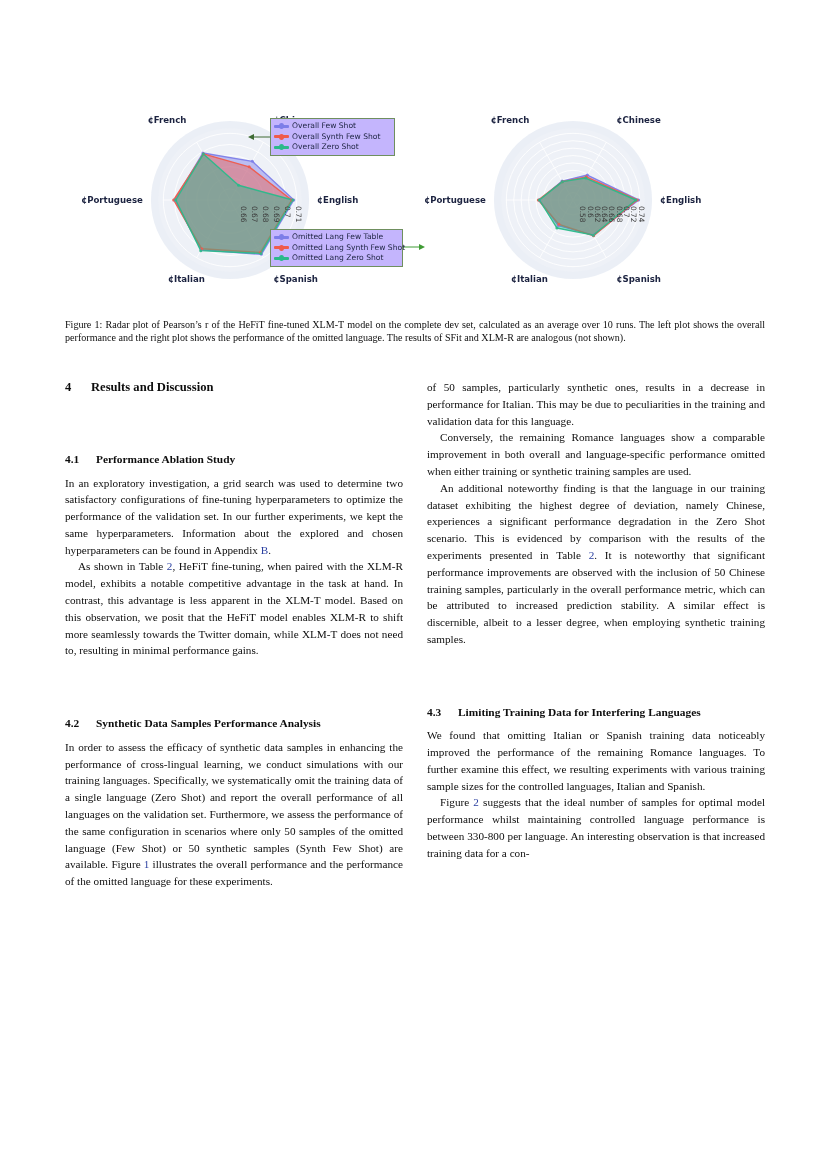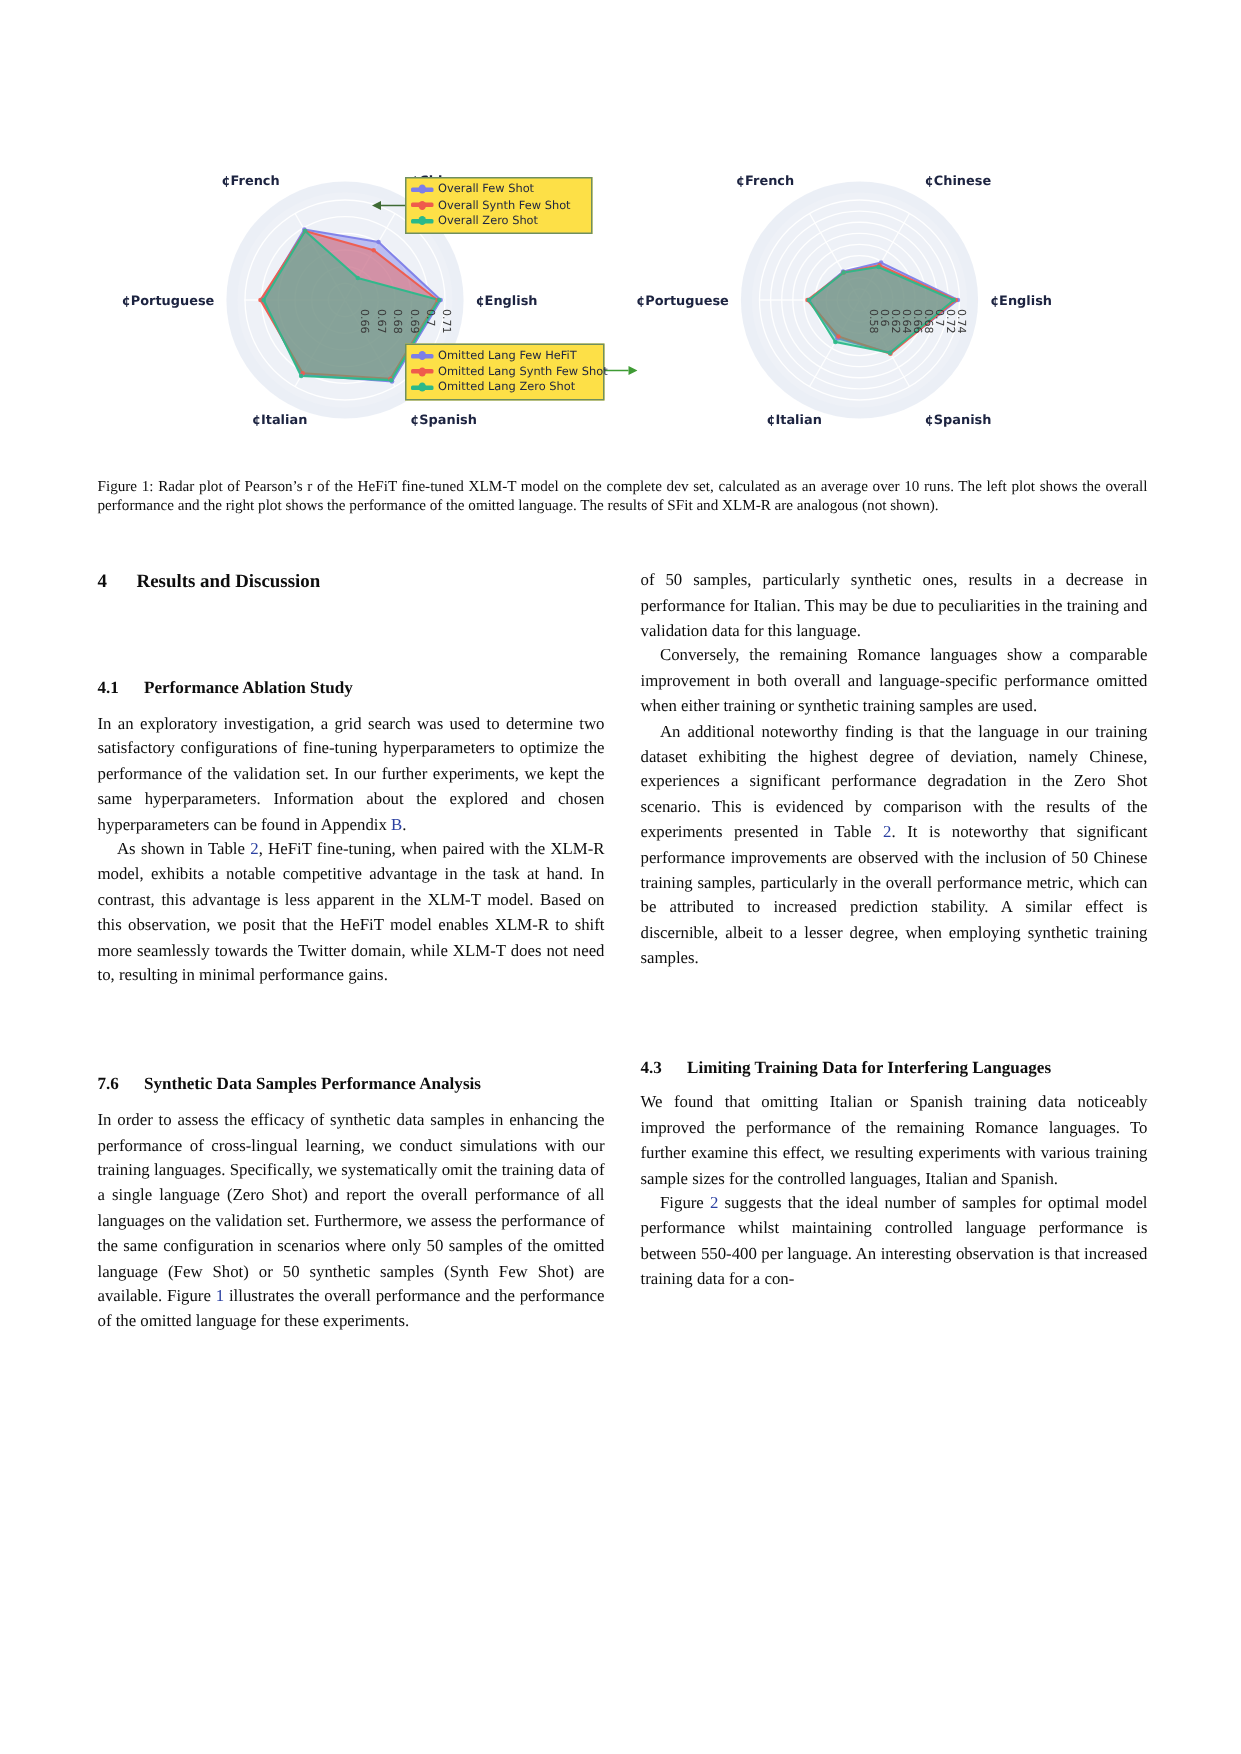--- a/index.html
+++ b/index.html
@@ -36,21 +36,21 @@
   .tick-label{
     font-family:"DejaVu Sans", sans-serif;
     font-size:7.4px;
     fill:#3a3a3a;
   }
 
   
   .legend{
     position:absolute;
     border:1px solid #6f8f5f;
-    background:#fde047;
+    background:#c4b5fd;
     padding:2px 4px 2px 3px;
     font-family:"DejaVu Sans", sans-serif;
     font-size:7.6px;
     color:#1c2340;
     line-height:10.5px;
     box-sizing:border-box;
     z-index:6;
   }
   .legend-row{display:flex;align-items:center;white-space:nowrap;height:10.5px;}
   .legend-swatch{
@@ -247,21 +247,21 @@
       </div>
       <div class="legend-row">
         <span class="legend-swatch" style="background:#2bb98a"></span>
         <span>Overall Zero Shot</span>
       </div>
     </div>
 
     <div class="legend legend-omitted">
       <div class="legend-row">
         <span class="legend-swatch" style="background:#7d7ee8"></span>
-        <span>Omitted Lang Few HeFiT</span>
+        <span>Omitted Lang Few Table</span>
       </div>
       <div class="legend-row">
         <span class="legend-swatch" style="background:#ef5b4c"></span>
         <span>Omitted Lang Synth Few Shot</span>
       </div>
       <div class="legend-row">
         <span class="legend-swatch" style="background:#2bb98a"></span>
         <span>Omitted Lang Zero Shot</span>
       </div>
     </div>
@@ -277,37 +277,37 @@
 
     <h3 class="sub">
       <span class="num">4.1</span><span>Performance Ablation Study</span>
     </h3>
 
     <p class="noindent"><span>In an exploratory investigation, a grid search was used to determine two satisfactory configurations of fine-tuning hyperparameters to optimize the performance of the validation set. In our further experiments, we kept the same hyperparameters. Information about the explored and chosen hyperparameters can be found in Appendix </span><span class="ref">B</span><span>.</span></p>
 
     <p><span>As shown in Table </span><span class="ref">2</span><span>, HeFiT fine-tuning, when paired with the XLM-R model, exhibits a notable competitive advantage in the task at hand. In contrast, this advantage is less apparent in the XLM-T model. Based on this observation, we posit that the HeFiT model enables XLM-R to shift more seamlessly towards the Twitter domain, while XLM-T does not need to, resulting in minimal performance gains.</span></p>
 
     <h3 class="sub">
-      <span class="num">7.6</span><span>Synthetic Data Samples Performance Analysis</span>
+      <span class="num">4.2</span><span>Synthetic Data Samples Performance Analysis</span>
     </h3>
 
     <p class="noindent"><span>In order to assess the efficacy of synthetic data samples in enhancing the performance of cross-lingual learning, we conduct simulations with our training languages. Specifically, we systematically omit the training data of a single language (Zero Shot) and report the overall performance of all languages on the validation set. Furthermore, we assess the performance of the same configuration in scenarios where only 50 samples of the omitted language (Few Shot) or 50 synthetic samples (Synth Few Shot) are available. Figure </span><span class="ref">1</span><span> illustrates the overall performance and the performance of the omitted language for these experiments.</span></p>
 
   </div>
 
   <div class="col col-right">
 
     <p class="noindent">of 50 samples, particularly synthetic ones, results in a decrease in performance for Italian. This may be due to peculiarities in the training and validation data for this language.</p>
 
     <p>Conversely, the remaining Romance languages show a comparable improvement in both overall and language-specific performance omitted when either training or synthetic training samples are used.</p>
 
     <p><span>An additional noteworthy finding is that the language in our training dataset exhibiting the highest degree of deviation, namely Chinese, experiences a significant performance degradation in the Zero Shot scenario. This is evidenced by comparison with the results of the experiments presented in Table </span><span class="ref">2</span><span>. It is noteworthy that significant performance improvements are observed with the inclusion of 50 Chinese training samples, particularly in the overall performance metric, which can be attributed to increased prediction stability. A similar effect is discernible, albeit to a lesser degree, when employing synthetic training samples.</span></p>
 
     <h3 class="sub">
       <span class="num">4.3</span><span>Limiting Training Data for Interfering Languages</span>
     </h3>
 
     <p class="noindent">We found that omitting Italian or Spanish training data noticeably improved the performance of the remaining Romance languages. To further examine this effect, we resulting experiments with various training sample sizes for the controlled languages, Italian and Spanish.</p>
 
-    <p><span>Figure </span><span class="ref">2</span><span> suggests that the ideal number of samples for optimal model performance whilst maintaining controlled language performance is between 550-400 per language. An interesting observation is that increased training data for a con-</span></p>
+    <p><span>Figure </span><span class="ref">2</span><span> suggests that the ideal number of samples for optimal model performance whilst maintaining controlled language performance is between 330-800 per language. An interesting observation is that increased training data for a con-</span></p>
   </div>
 
 </div>
 
 </body></html>

